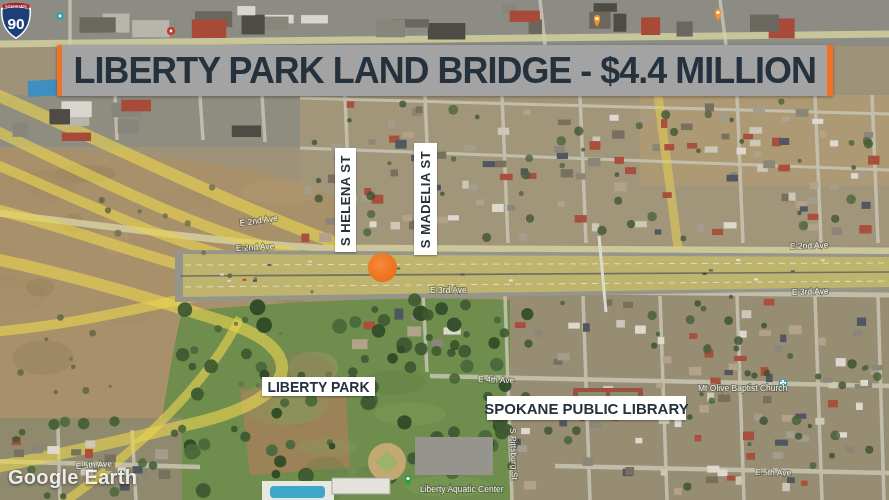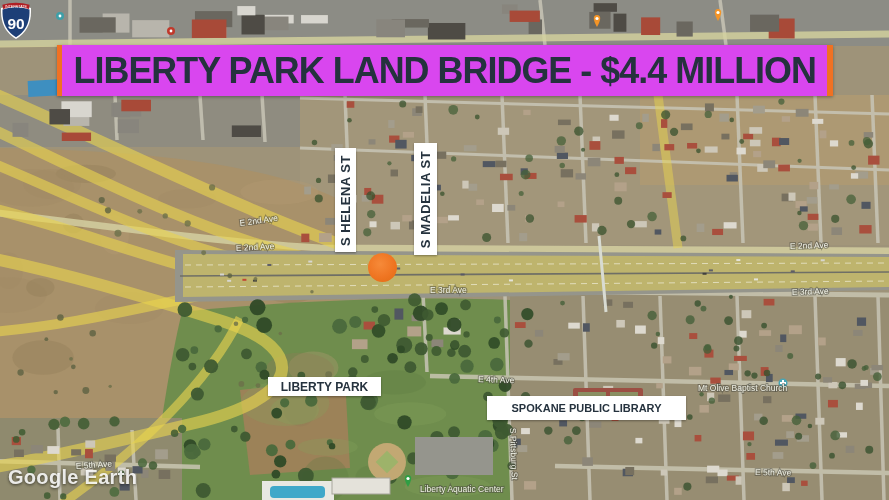--- a/index.html
+++ b/index.html
@@ -4,21 +4,21 @@
 <style>
   html,body{margin:0;padding:0;background:#222;}
   .stage{position:relative;width:889px;height:500px;overflow:hidden;
          font-family:"Liberation Sans",sans-serif;background:#9e9379;}
   .stage svg{position:absolute;left:0;top:0;}
   
   .banner{position:absolute;left:57px;top:45px;width:776px;height:51px;
           display:flex;align-items:stretch;box-shadow:0 1px 3px rgba(0,0,0,.35);}
   .banner .bar{width:5px;background:var(--accent,#F07123);flex:0 0 auto;}
   .banner .bar.right{width:6px;}
-  .banner .mid{flex:1;background:#d946ef;display:flex;align-items:center;justify-content:center;}
+  .banner .mid{flex:1;background:#a3a3a3;display:flex;align-items:center;justify-content:center;}
   .banner .title{color:var(--navy,#25323E);font-weight:bold;font-size:37px;
                  letter-spacing:-1px;white-space:nowrap;transform:scaleX(.97);}
   
   .vsign{position:absolute;background:#fff;display:flex;align-items:center;justify-content:center;
          box-shadow:0 1px 2px rgba(0,0,0,.35);}
   .vsign span{transform:rotate(-90deg);white-space:nowrap;color:var(--navy,#25323E);
               font-weight:bold;font-size:13px;letter-spacing:.5px;}
   
   .hlabel{position:absolute;background:#fff;display:flex;align-items:center;justify-content:center;
           color:var(--navy,#25323E);font-weight:bold;box-shadow:0 1px 2px rgba(0,0,0,.35);white-space:nowrap;}
@@ -702,21 +702,21 @@
   <svg class="shield" width="32" height="40" viewBox="0 0 32 40">
     <path d="M1,8 Q16,2.5 31,8 L31,12 Q31,30 16,39 Q1,30 1,12 Z" fill="#fff"></path>
     <path d="M2.5,9.5 Q16,4.5 29.5,9.5 L29.5,12.5 Q29.5,29 16,37.3 Q2.5,29 2.5,12.5 Z" fill="#1d3f77"></path>
     <path d="M3,9 Q16,4 29,9 L29.6,4.8 Q16,0.5 2.4,4.8 Z" fill="#b01f24"></path>
     <text x="16" y="7.6" text-anchor="middle" font-size="3.6" fill="#fff" font-family="Liberation Sans, sans-serif">INTERSTATE</text>
     <text x="16" y="28.5" text-anchor="middle" font-size="15.5" font-weight="bold" fill="#fff" font-family="Liberation Sans, sans-serif">90</text>
   </svg>
 
   <div class="marker"></div>
 
-  <div class="hlabel" style="left:268px;top:377px;width:113px;height:19px;font-size:12px;">
+  <div class="hlabel" style="left:262px;top:377px;width:113px;height:19px;font-size:14px;">
     <span>LIBERTY PARK</span>
   </div>
-  <div class="hlabel" style="left:487px;top:396px;width:199px;height:24px;font-size:11px;">
+  <div class="hlabel" style="left:487px;top:396px;width:199px;height:24px;font-size:15px;">
     <span>SPOKANE PUBLIC LIBRARY</span>
   </div>
 
   <div class="watermark">Google Earth</div>
 </div>
 
 </body></html>

